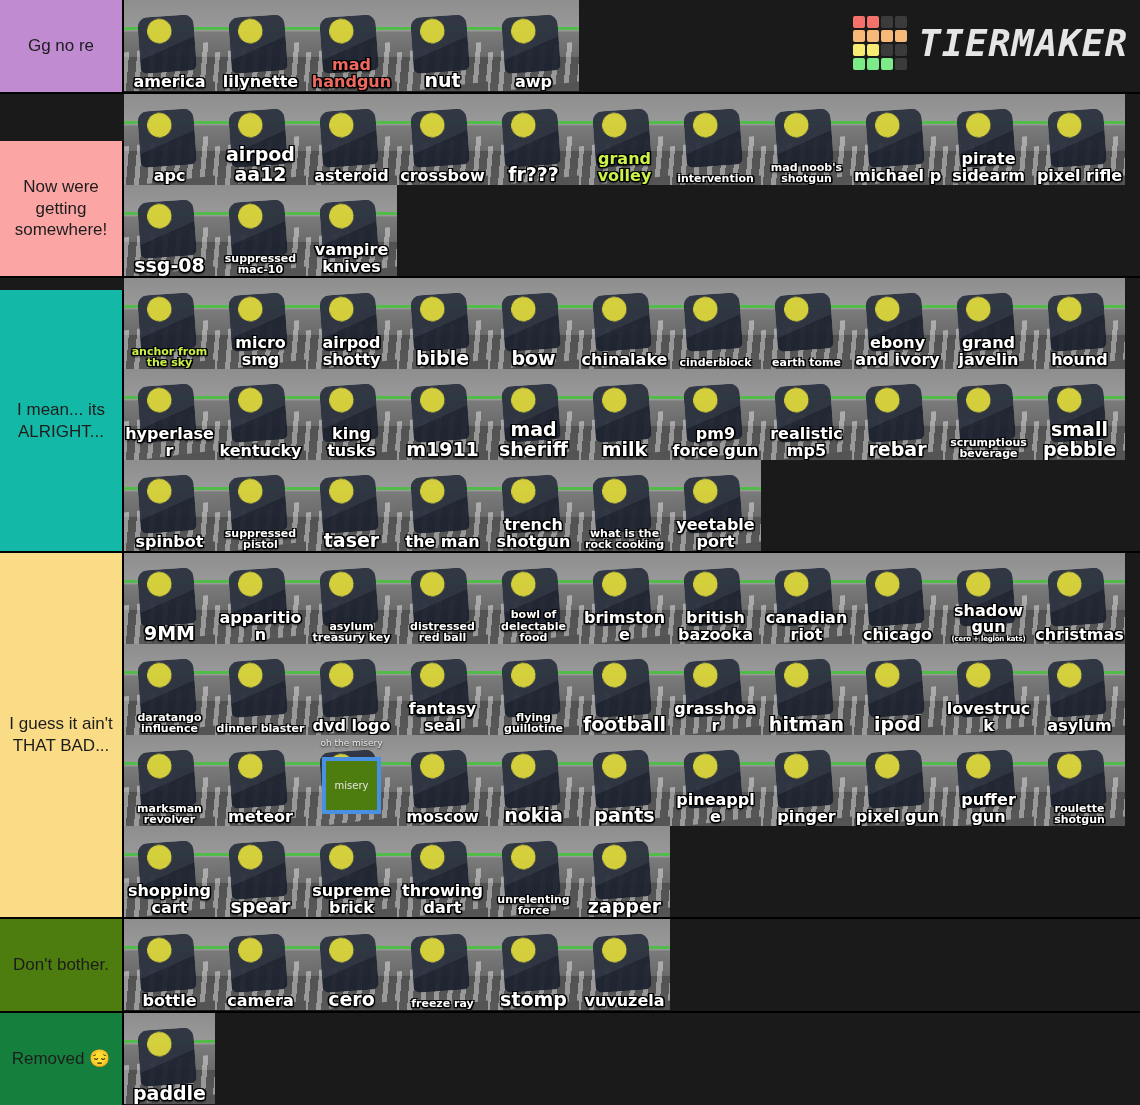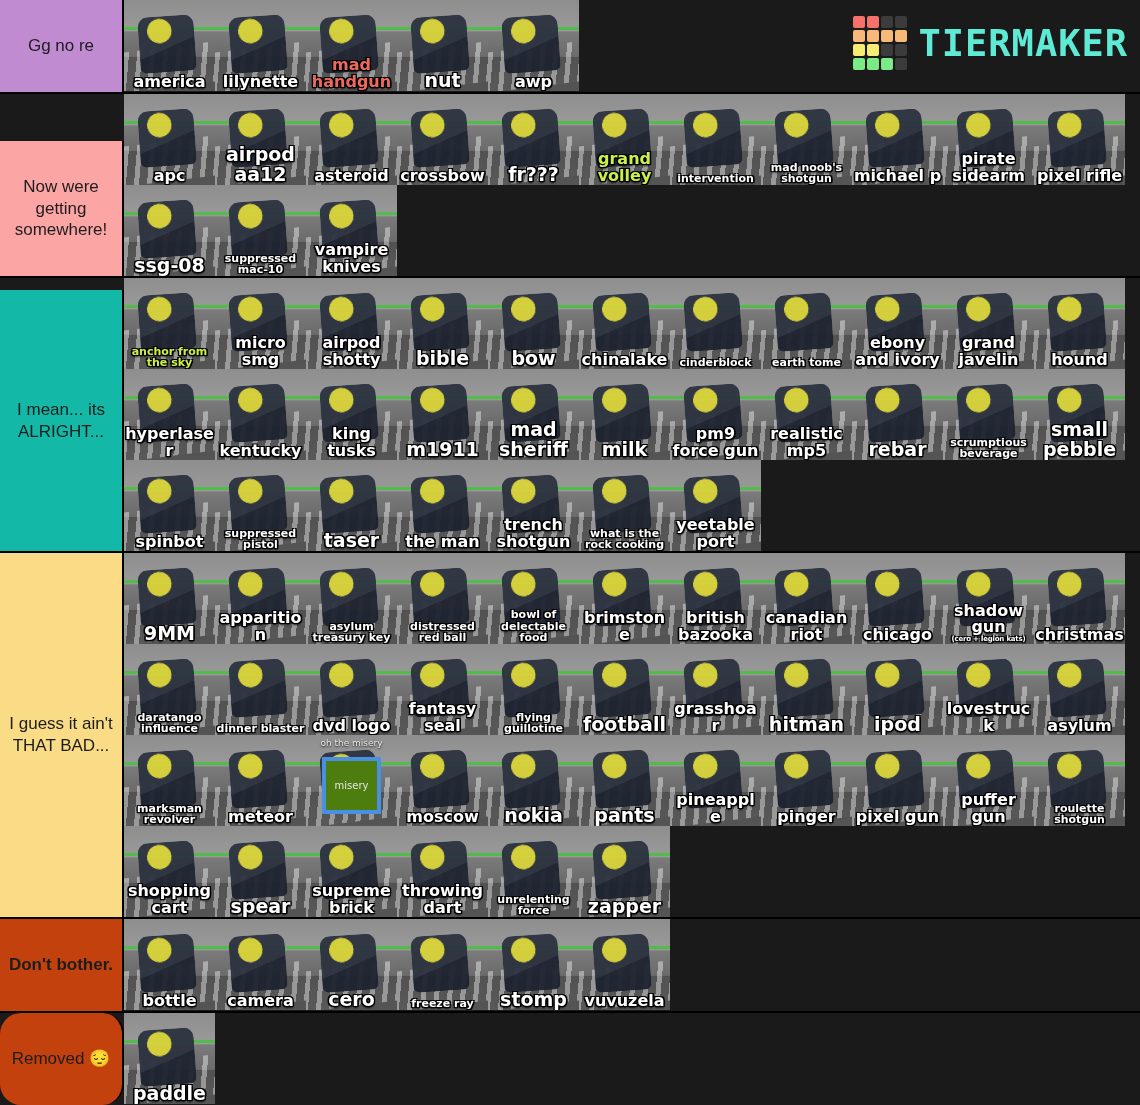--- a/index.html
+++ b/index.html
@@ -52,27 +52,28 @@
     gap: 2px;
   }
   .brand-grid i {
     display: block;
     width: 12px;
     height: 12px;
     border-radius: 2px;
     background: #3b3b3b;
   }
   .brand-name {
-    color: #5eead4;
+    color: #e5e5e5;
     font-size: 37px;
     font-weight: bold;
     letter-spacing: 1px;
     font-family: "DejaVu Sans Mono", monospace;
     line-height: 1;
     white-space: nowrap;
+    font-style: italic;
   }
 
   
   .tier-row {
     display: flex;
     align-items: stretch;
     border-bottom: 2px solid #000;
     background: #1a1a1a;
     min-height: 92px;
   }
@@ -689,21 +690,21 @@
             <div class="item-caption sz-sm"><span>unrelenting force</span></div>
           </div>
           <div class="item">
             <div class="scene"></div>
             <div class="blob"></div>
             <div class="item-caption sz-xl"><span>zapper</span></div>
           </div>
         </div>
       </div>
       <div class="tier-row">
-        <div class="tier-label" style="background: #c2410c; font-weight: bold;">Don't bother.</div>
+        <div class="tier-label" style="background: #4d7c0f;">Don't bother.</div>
         <div class="tier-items">
           <div class="item">
             <div class="scene"></div>
             <div class="blob"></div>
             <div class="item-caption sz-lg"><span>bottle</span></div>
           </div>
           <div class="item">
             <div class="scene"></div>
             <div class="blob"></div>
             <div class="item-caption sz-lg"><span>camera</span></div>
@@ -724,21 +725,21 @@
             <div class="item-caption sz-xl"><span>stomp</span></div>
           </div>
           <div class="item">
             <div class="scene"></div>
             <div class="blob"></div>
             <div class="item-caption sz-lg"><span>vuvuzela</span></div>
           </div>
         </div>
       </div>
       <div class="tier-row">
-        <div class="tier-label" style="background: #c2410c; border-radius: 21px;">Removed 😔</div>
+        <div class="tier-label" style="background: #15803d;">Removed 😔</div>
         <div class="tier-items">
           <div class="item">
             <div class="scene"></div>
             <div class="blob"></div>
             <div class="item-caption sz-xl"><span>paddle</span></div>
           </div>
         </div>
       </div>
     </div>
 </div>

